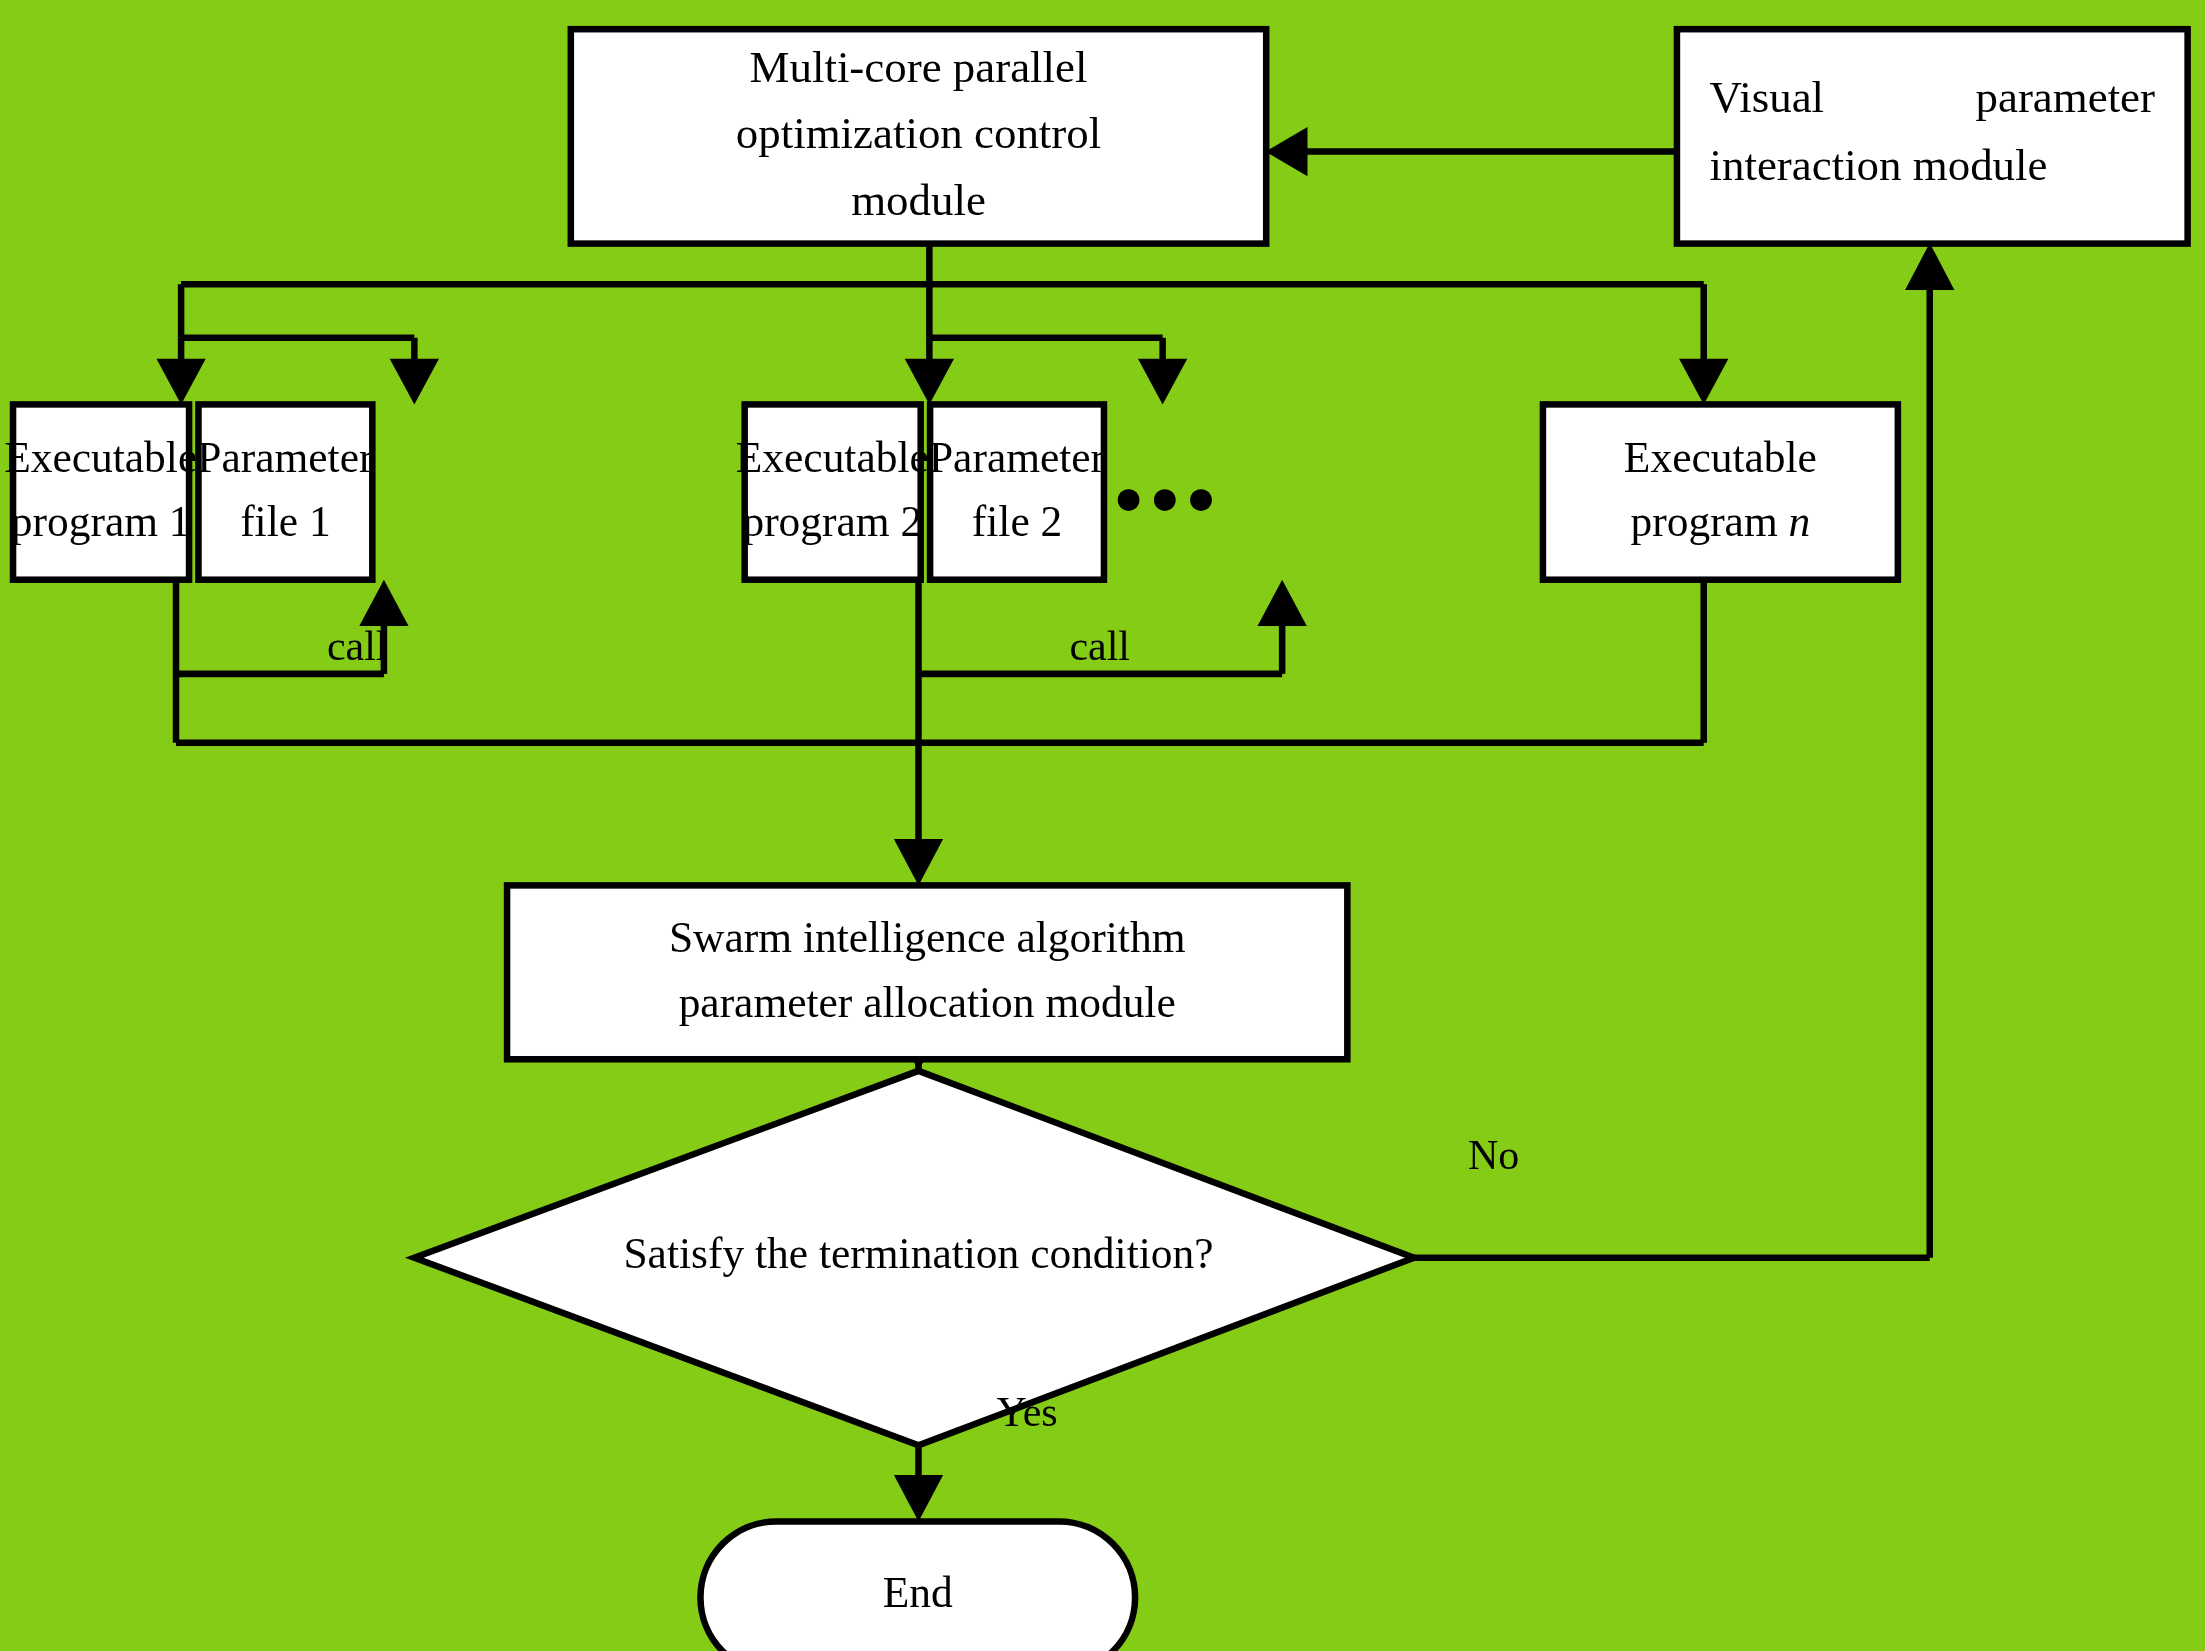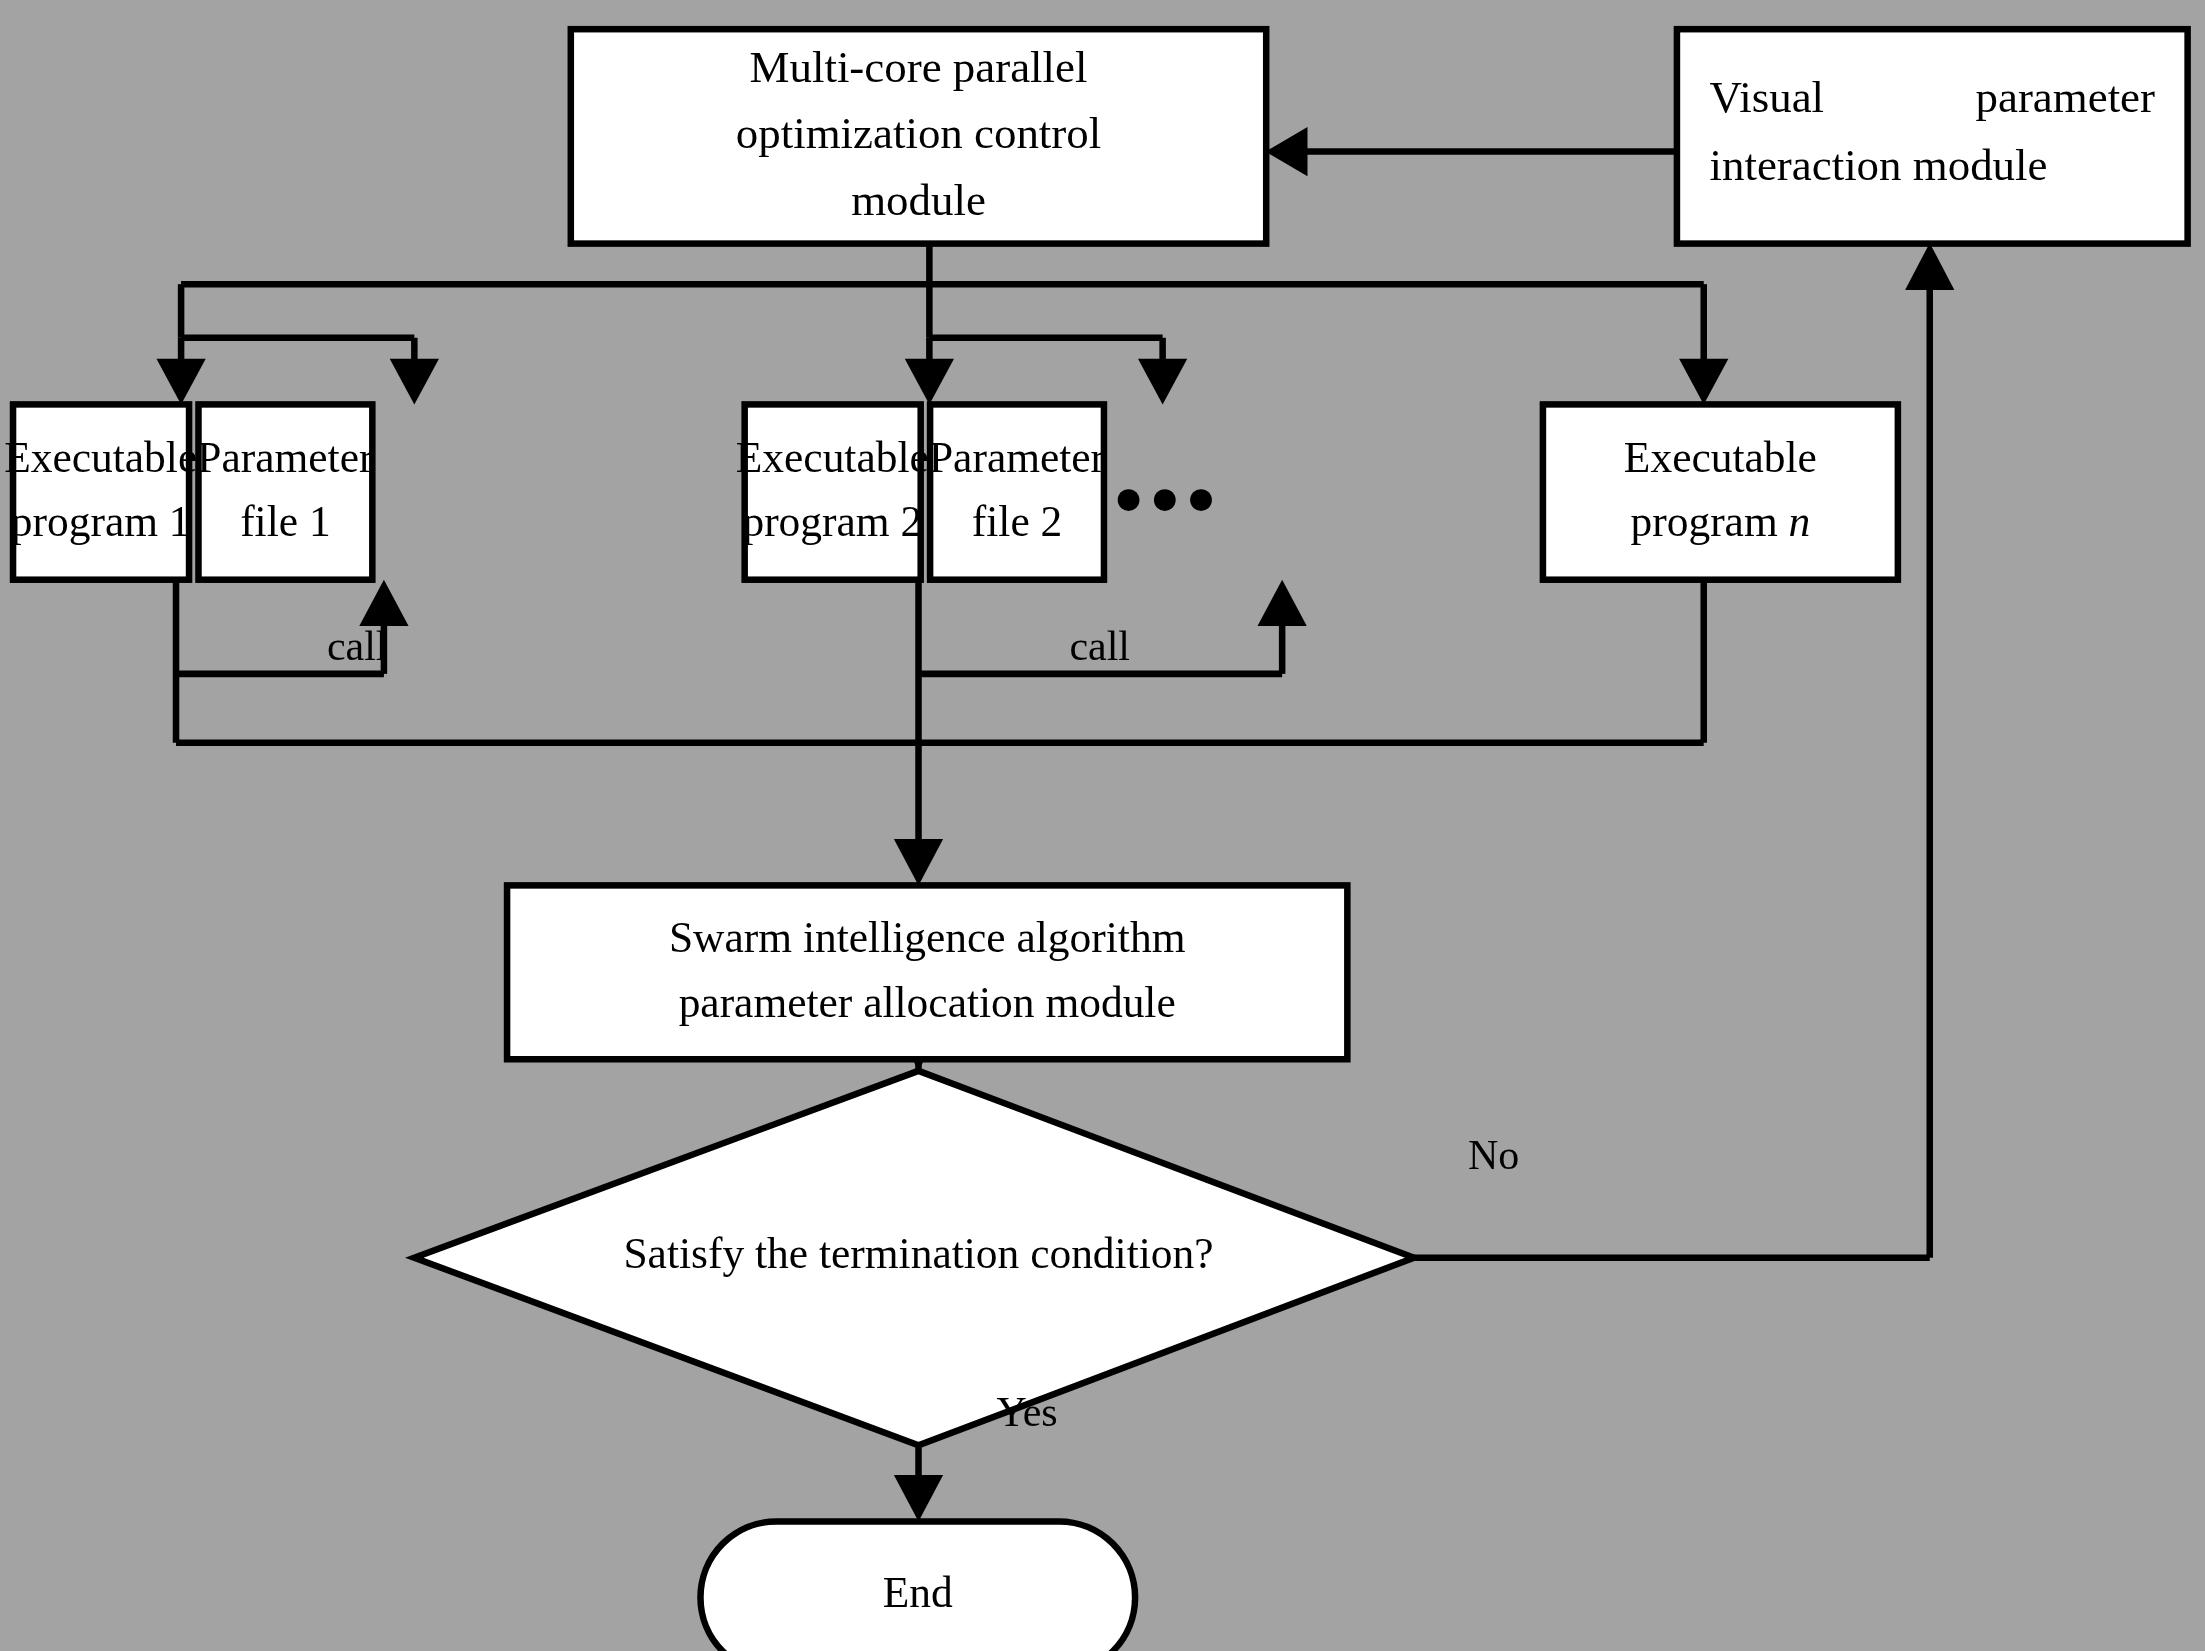--- a/index.html
+++ b/index.html
@@ -4,21 +4,21 @@
 <style>
   html, body {
     margin: 0;
     padding: 0;
     background: #ffffff;
   }
   #canvas {
     position: relative;
     width: 2205px;
     height: 1652px;
-    background: #a3a3a3;
+    background: #84cc16;
     overflow: hidden;
   }
   svg.flow {
     position: absolute;
     left: 0;
     top: 0;
     width: 2205px;
     height: 1652px;
   }
   .node-text {

